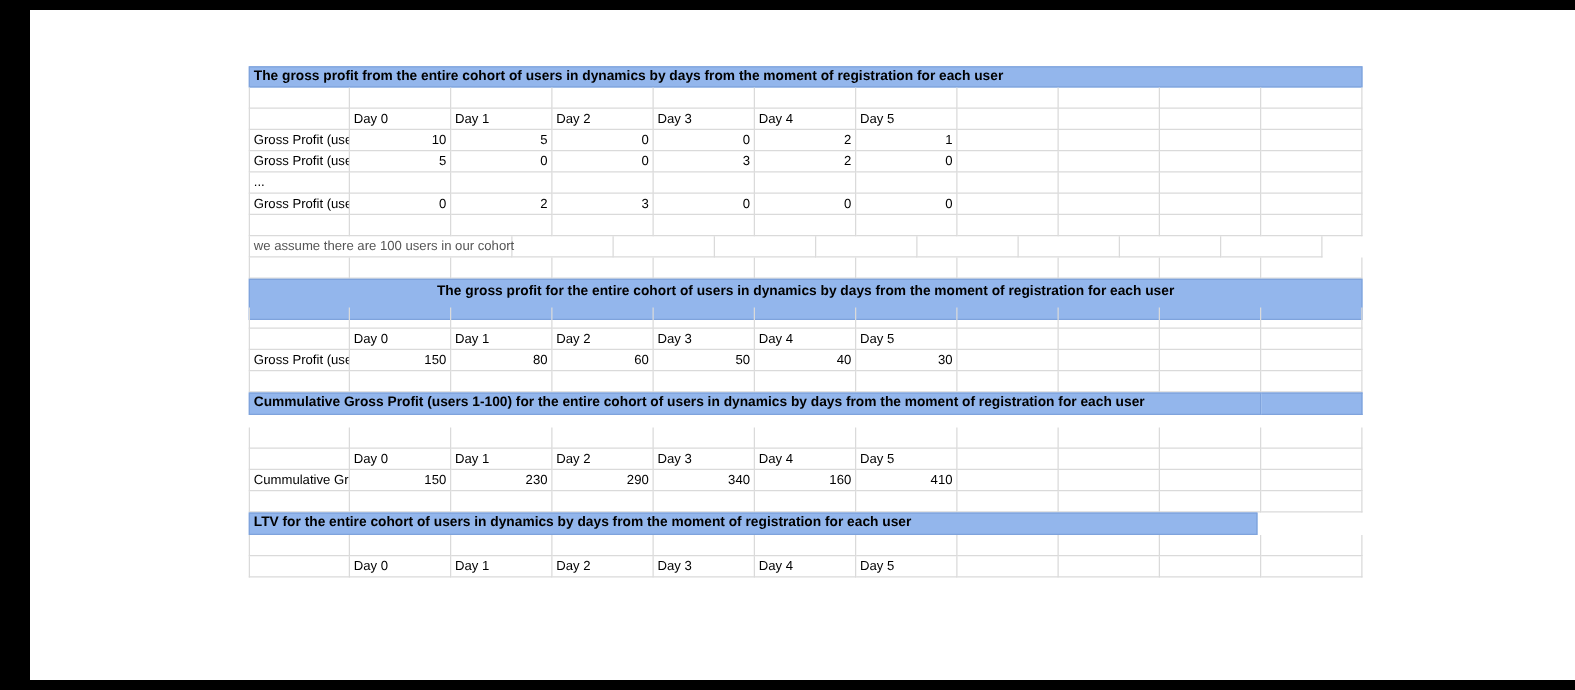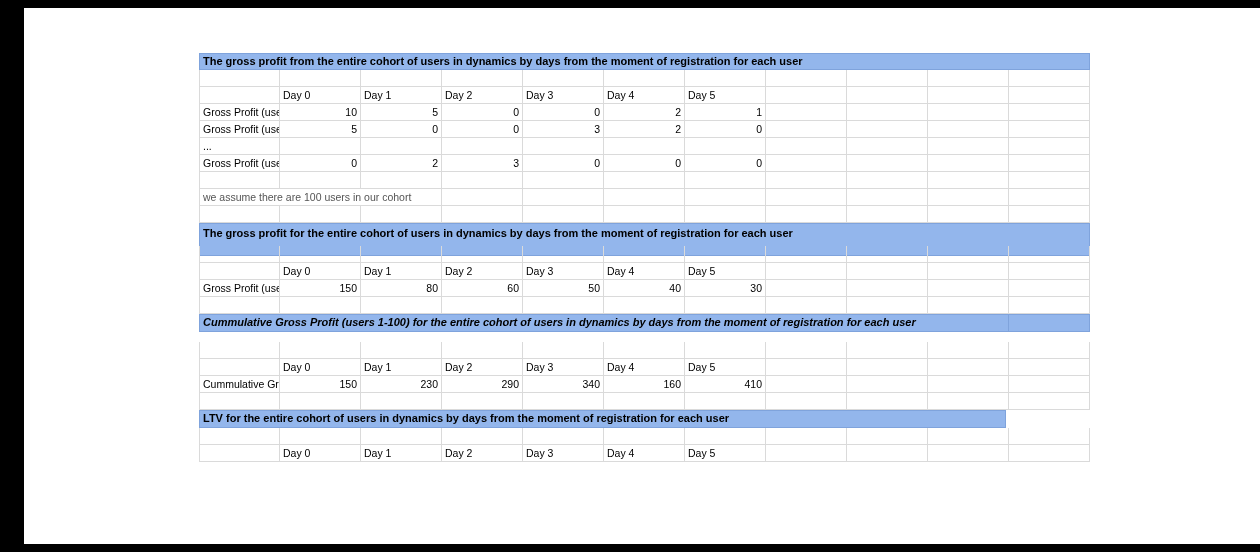--- a/index.html
+++ b/index.html
@@ -41,21 +41,21 @@
   .hdr {
     background: #93b6ec;
     border-top: 1px solid #7fa3dc;
     border-bottom: 1px solid #7fa3dc !important;
     border-right: 1px solid #7fa3dc !important;
     font-weight: bold; font-size: 11px; color: #000;
     line-height: 15px; padding: 0 3px;
     white-space: nowrap; box-sizing: border-box;
   }
   .row .hdr:first-child { border-left: 1px solid #7fa3dc; }
-  .tall { height: 23px; }
+  .tall { height: 23px; text-align: center; }
 </style>
 </head>
 <body>
 
 <div class="canvas">
   <div class="sheet">
 
     <div class="row">
       <div class="hdr" style="width:891px;height:17px;">The gross profit from the entire cohort of users in dynamics by days from the moment of registration for each user</div>
     </div>
@@ -153,21 +153,21 @@
         <div class="cell"></div>
         <div class="cell"></div>
         <div class="cell"></div>
         <div class="cell"></div>
         <div class="cell"></div>
         <div class="cell"></div>
         <div class="cell"></div>
     </div>
 
     <div class="row">
-      <div class="span-cell gray" style="width:243px;border-left:1px solid #dadada;">we assume there are 100 users in our cohort</div>
+      <div class="span-cell gray" style="width:211px;border-left:1px solid #dadada;">we assume there are 100 users in our cohort</div>
       <div class="cell"></div>
         <div class="cell"></div>
         <div class="cell"></div>
         <div class="cell"></div>
         <div class="cell"></div>
         <div class="cell"></div>
         <div class="cell"></div>
         <div class="cell"></div>
     </div>
 
@@ -234,21 +234,21 @@
         <div class="cell"></div>
         <div class="cell"></div>
         <div class="cell"></div>
         <div class="cell"></div>
         <div class="cell"></div>
         <div class="cell"></div>
         <div class="cell"></div>
         <div class="cell"></div>
     </div>
 
-    <div class="row" style="height:28px;font-style:italic;">
+    <div class="row" style="height:28px;">
       <div class="hdr" style="width:810px;height:18px;overflow:visible;">Cummulative Gross Profit (users 1-100) for the entire cohort of users in dynamics by days from the moment of registration for each user</div>
       <div class="hdr" style="width:81px;height:18px;border-left:none;"></div>
     </div>
     <div class="row">
       <div class="cell"></div>
         <div class="cell"></div>
         <div class="cell"></div>
         <div class="cell"></div>
         <div class="cell"></div>
         <div class="cell"></div>

